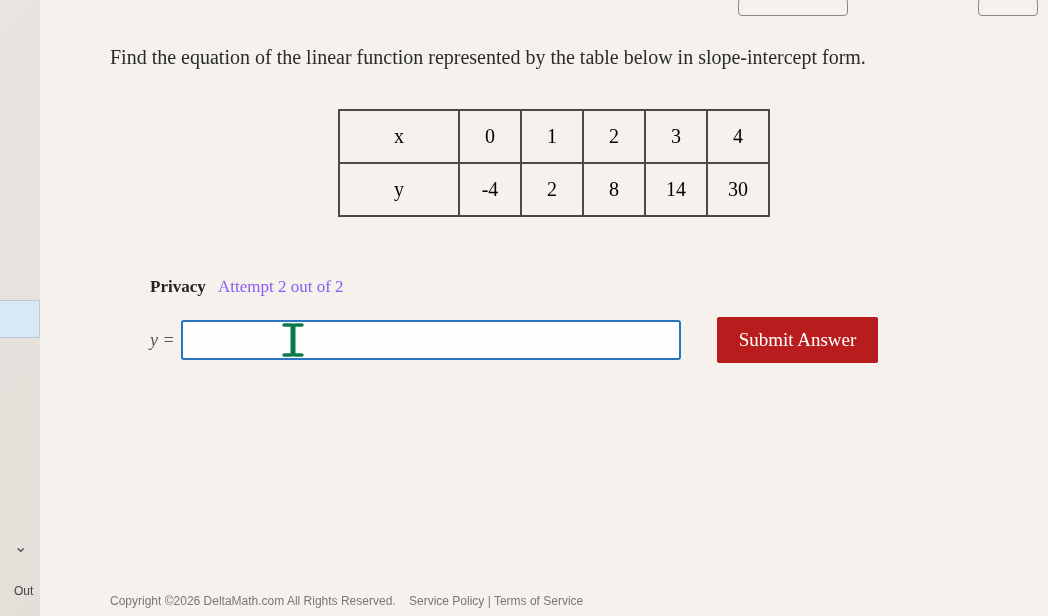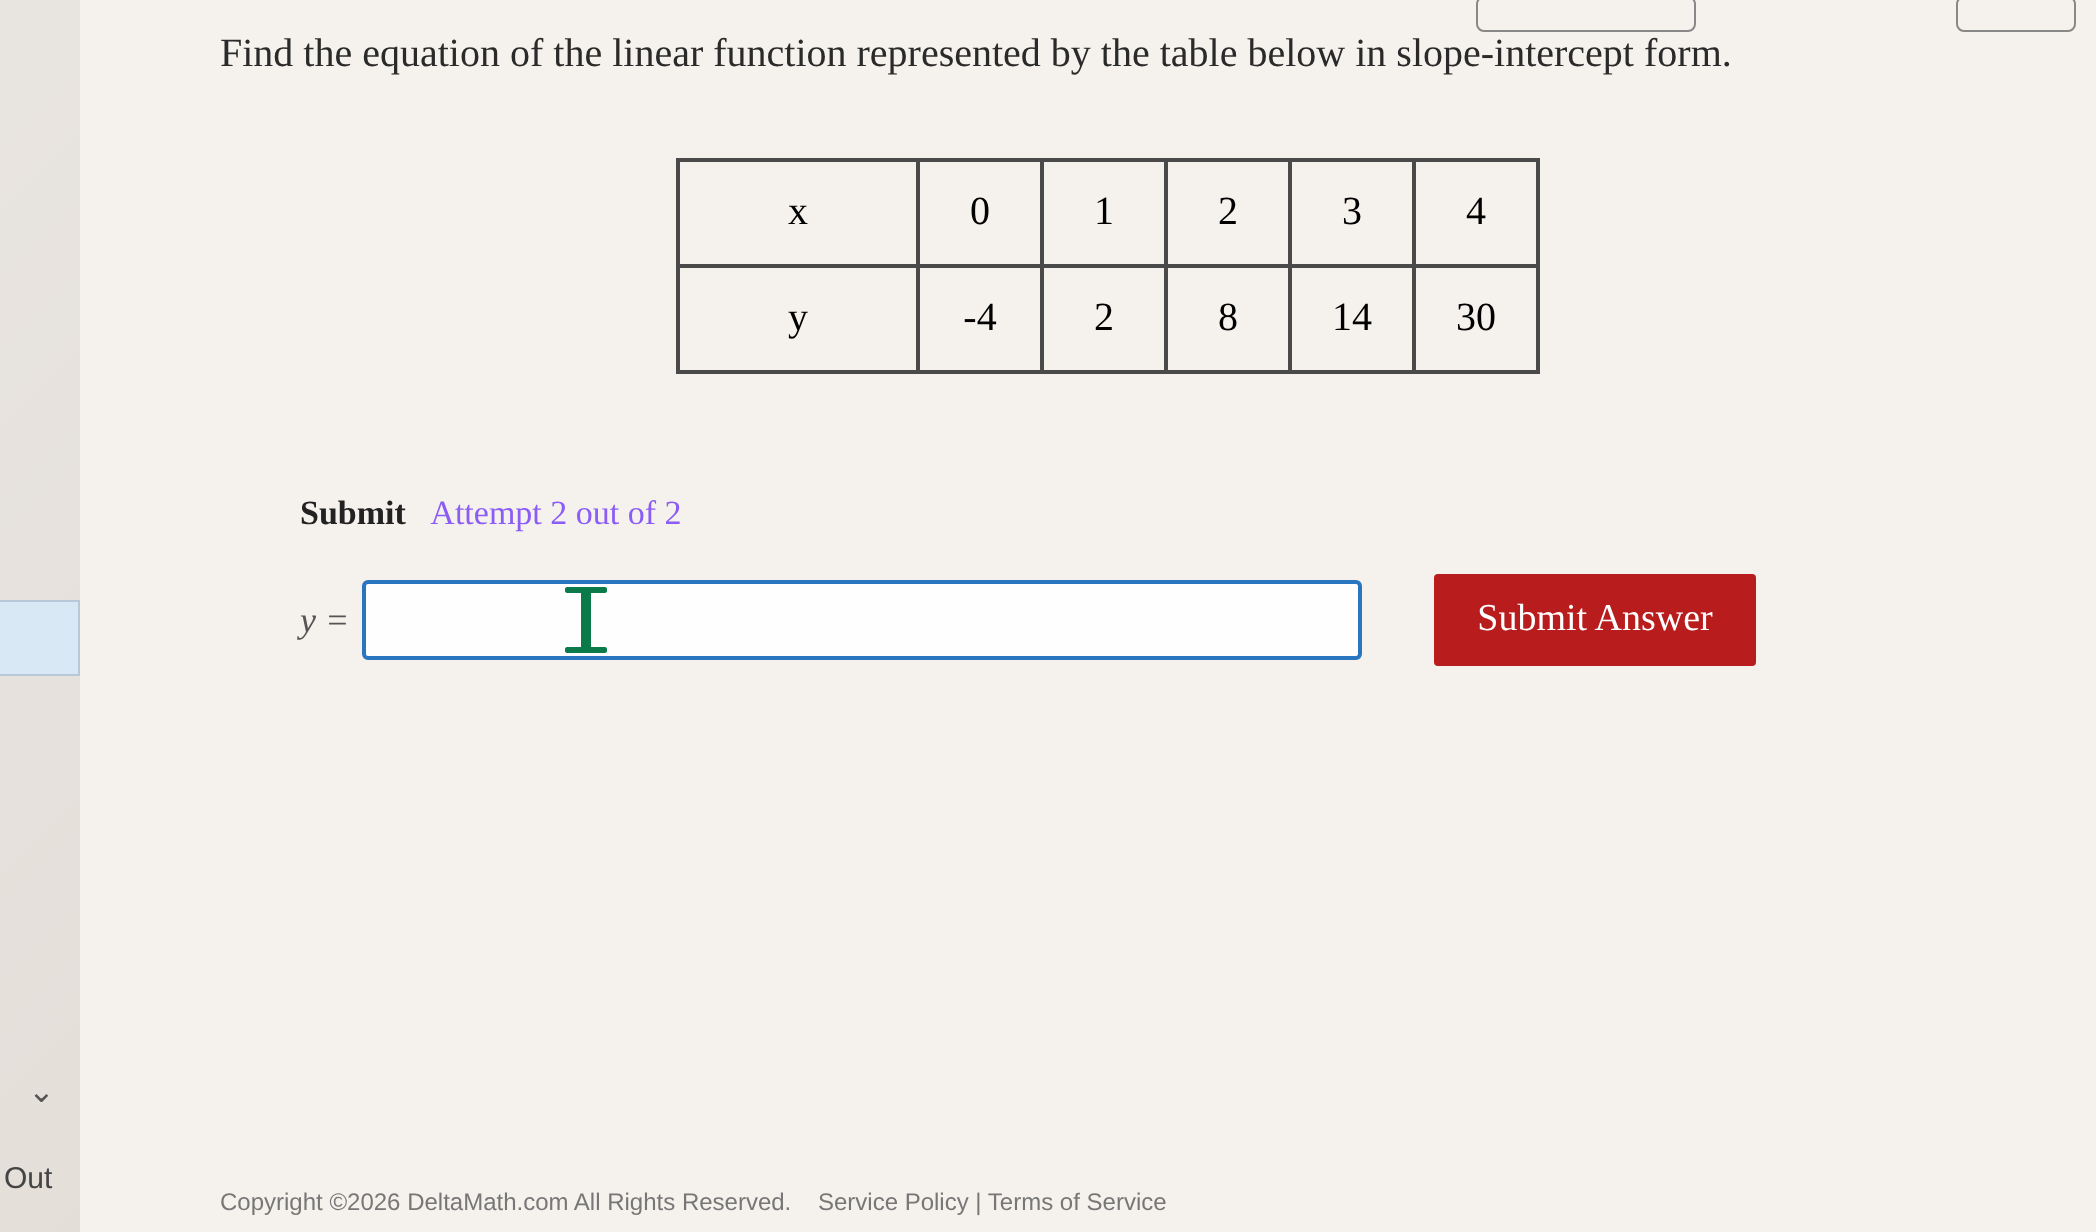--- a/index.html
+++ b/index.html
@@ -8,21 +8,21 @@
     background: linear-gradient(135deg, #e8e4df 0%, #ddd7cf 100%);
     width: 1048px;
     height: 616px;
     overflow: hidden;
     position: relative;
   }
   .page {
     position: absolute;
     left: 40px; right: 0; top: 0; bottom: 0;
     background: #f5f2ed;
-    padding: 16px 50px 0 70px;
+    padding: 46px 50px 0 70px;
   }
   .question {
     font-size: 20px;
     color: #2a2a2a;
     margin-bottom: 40px;
   }
   .table-wrap {
     display: flex;
     justify-content: center;
     margin-bottom: 60px;
@@ -86,22 +86,22 @@
   .footer {
     position: absolute;
     bottom: 8px; left: 70px;
     font-size: 12px;
     color: #777;
     font-family: Arial, sans-serif;
   }
   .footer a { color: #777; text-decoration: none; }
   .out-label {
     position: absolute;
-    left: 2px; bottom: 18px;
-    font-size: 15px;
+    left: 14px; bottom: 18px;
+    font-size: 12px;
     color: #444;
     font-family: Arial, sans-serif;
   }
   .left-tab {
     position: absolute;
     left: 0; top: 300px;
     width: 40px; height: 38px;
     background: #d9e8f5;
     border: 1px solid #b8c8d8;
     border-left: none;
@@ -156,21 +156,21 @@
         <td class="val">2</td>
         <td class="val">8</td>
         <td class="val">14</td>
         <td class="val">30</td>
       </tr>
     </tbody>
       </table>
   </div>
 
   <div class="answer-head">
-    <span class="lbl">Submit</span>
+    <span class="lbl">Privacy</span>
     <span class="attempt">Attempt 2 out of 2</span>
   </div>
 
   <div class="answer-row">
     <span class="eq-label">y =</span>
     <div class="answer-input">
       <svg class="cursor-icon" width="26" height="34" viewBox="0 0 26 34">
         <path d="M4 2 H12 M12 2 V32 M4 32 H12 M14 2 H22 M14 2 V32 M14 32 H22 M12 2 H14 M12 32 H14" stroke="#0b7a4a" stroke-width="3" fill="none" stroke-linecap="round"></path>
         <line x1="13" y1="2" x2="13" y2="32" stroke="#0b7a4a" stroke-width="3"></line>
         <line x1="4" y1="2" x2="10" y2="2" stroke="#0b7a4a" stroke-width="3" stroke-linecap="round"></line>

